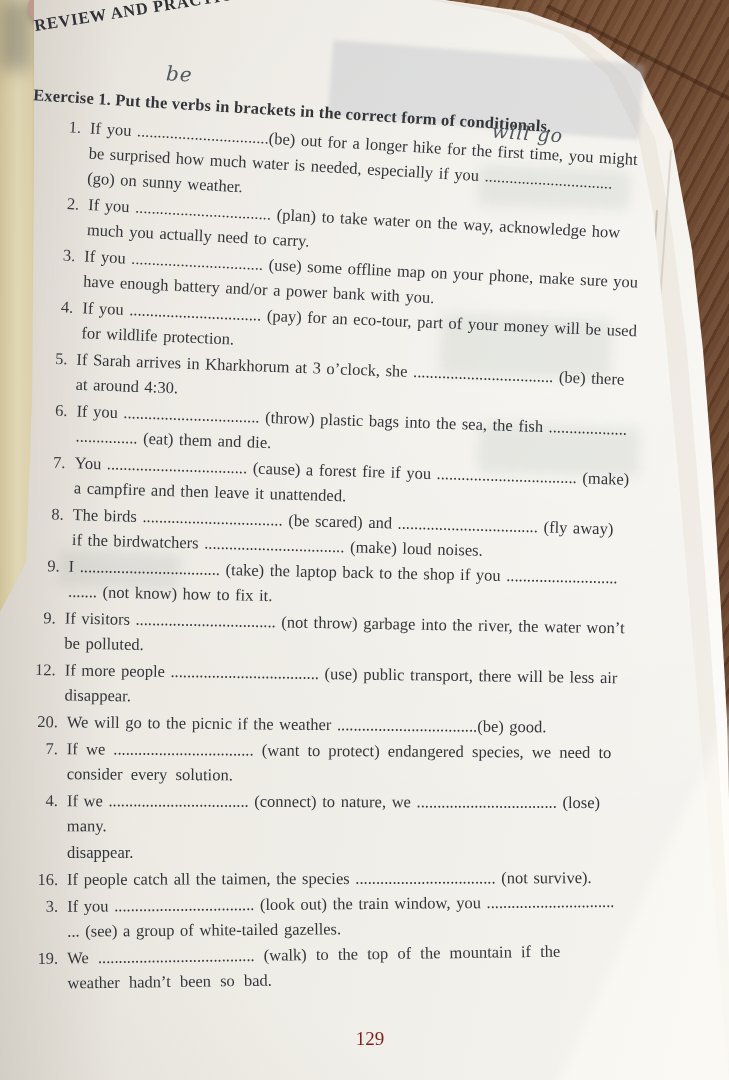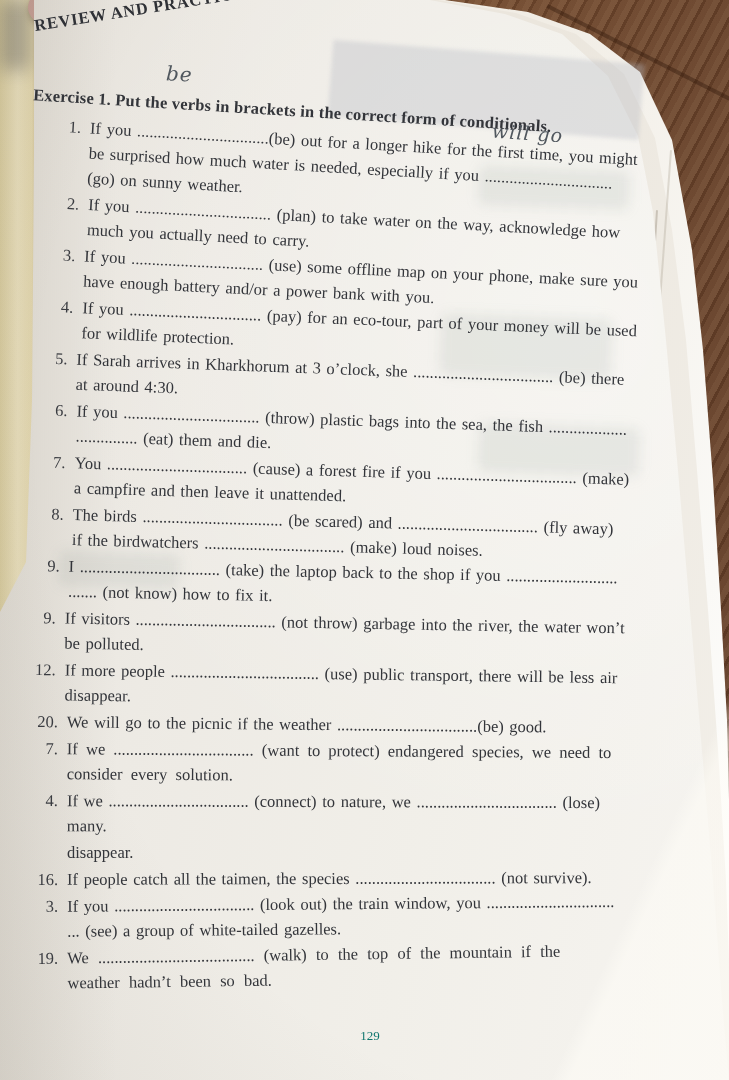--- a/index.html
+++ b/index.html
@@ -78,21 +78,21 @@
   .item:nth-child(14){transform:rotate(0.2deg);padding-left:2px;}
   .item:nth-child(15){transform:rotate(0deg);padding-left:2px;}
   .item:nth-child(16){transform:rotate(-0.2deg);padding-left:2px;}
   .item:nth-child(17){transform:rotate(-0.5deg);padding-left:2px;}
   .item:nth-child(18){transform:rotate(-0.8deg);padding-left:2px;}
   .item:nth-child(18) .line{word-spacing:5px;}
   .hand{position:absolute;font-family:"DejaVu Serif", serif;font-style:italic;
     color:#50575e;letter-spacing:1px;}
   .hand1{left:166px;top:62px;font-size:20px;transform:rotate(3deg);}
   .hand2{left:492px;top:122px;font-size:19px;transform:rotate(4deg);}
-  .page-num{left:295px;top:1028px;width:150px;text-align:center;font-size:13px;color:#0f766e;}
+  .page-num{left:295px;top:1028px;width:150px;text-align:center;font-size:19px;color:#7f1d1d;}
 </style>
 </head>
 <body>
 
 <div class="abs wood-seam"></div>
 <div class="abs stack-outer"></div>
 <div class="abs stack"></div>
 <div class="abs edge-line1"></div>
 <div class="abs edge-line2"></div>
 <div class="abs left-strip"></div>

